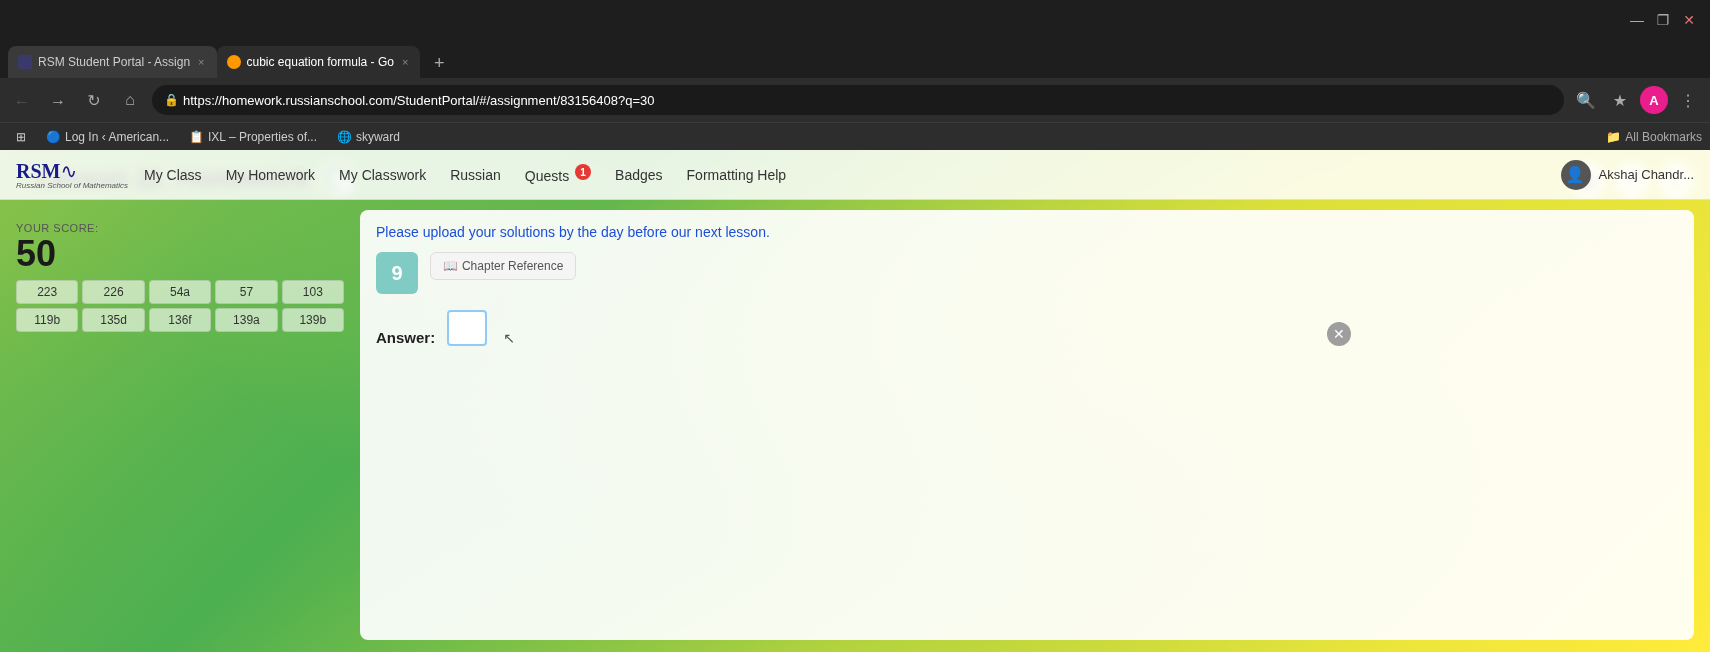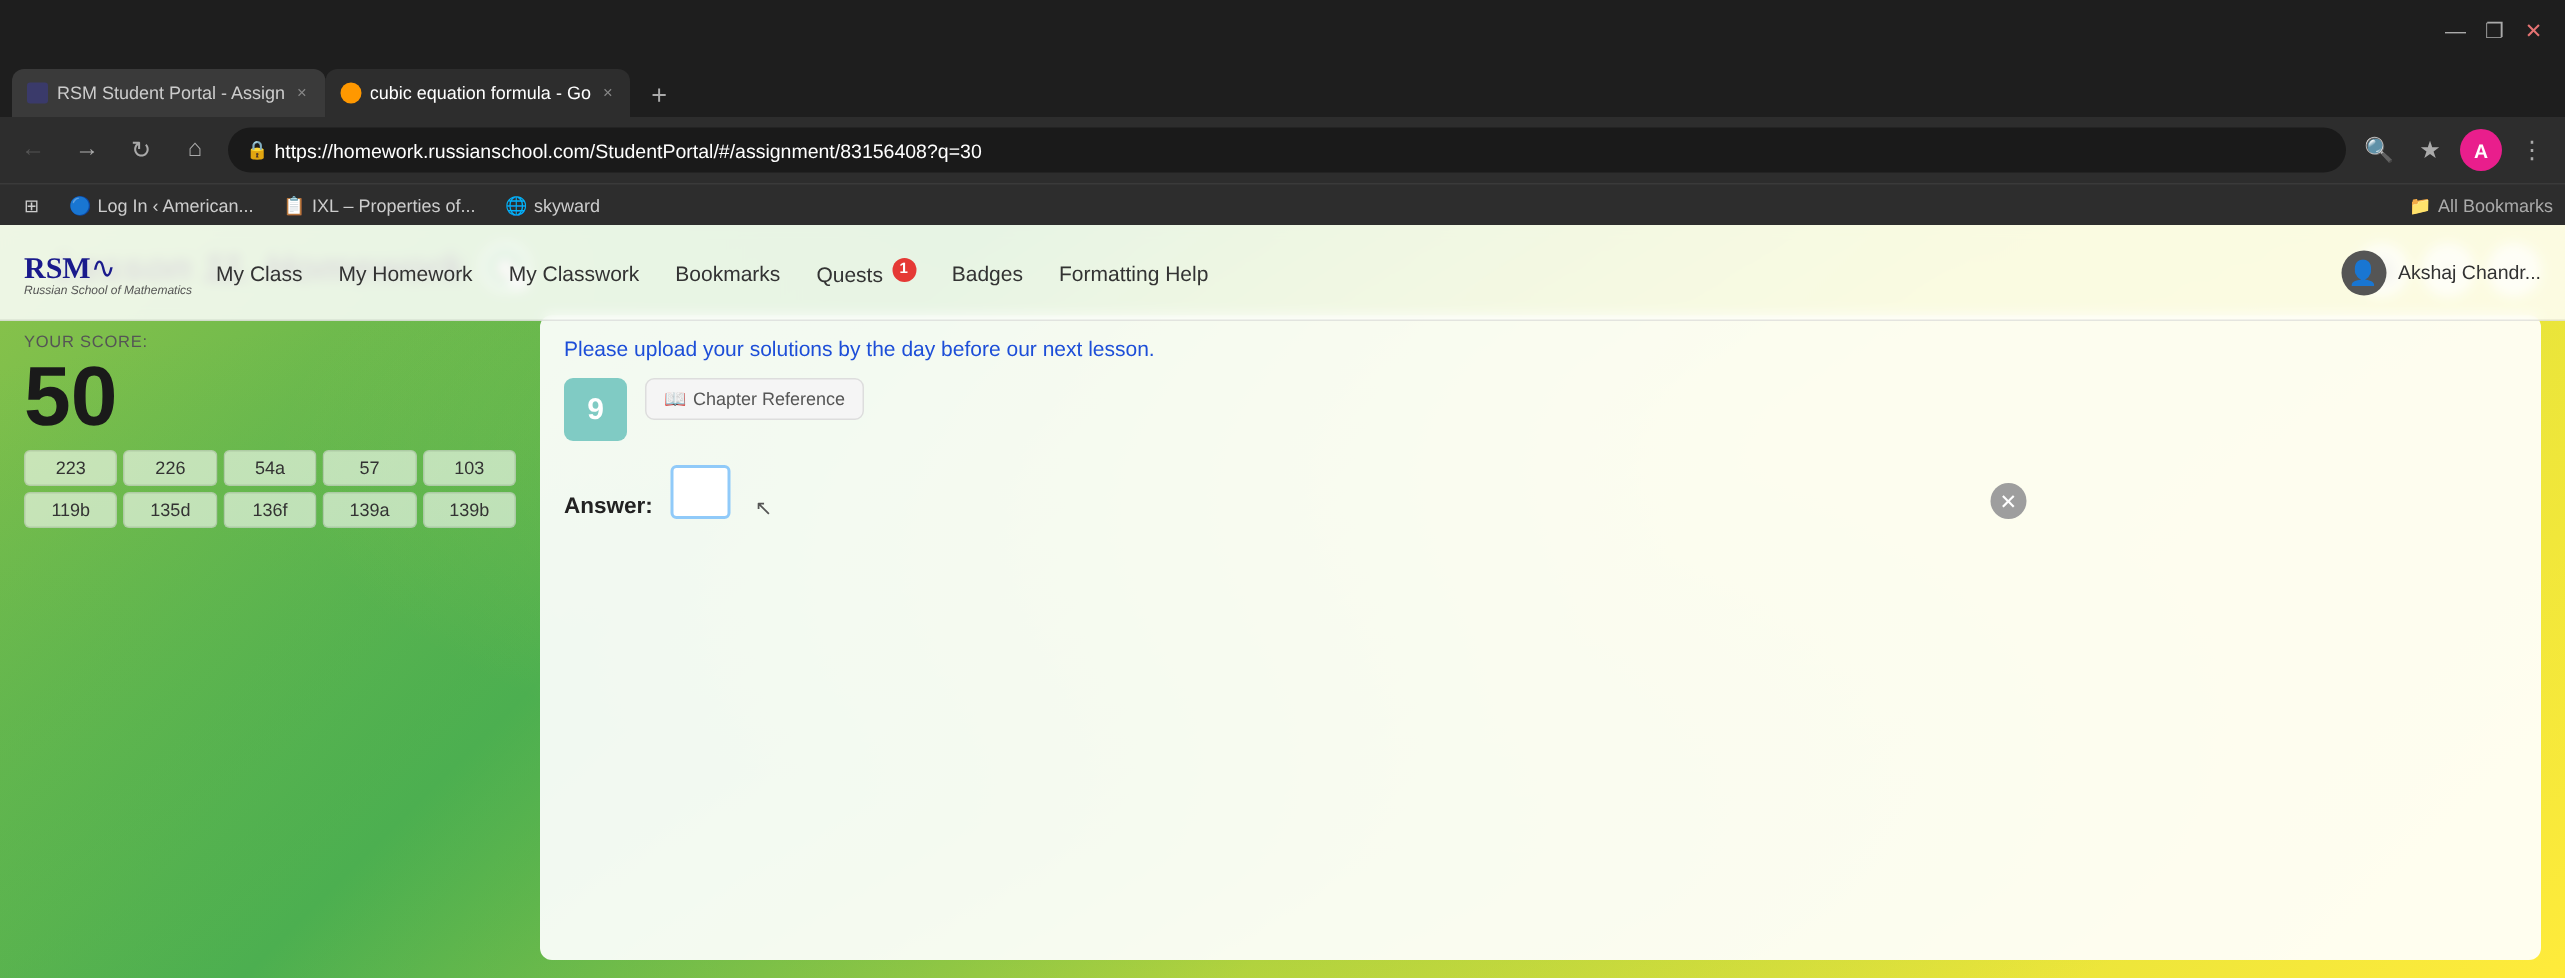--- a/index.html
+++ b/index.html
@@ -175,21 +175,21 @@
       background: #f0f4e8;
       display: flex;
       flex-direction: column;
       overflow: hidden;
       position: relative;
     }
 
     
     .rsm-nav {
       background: rgba(255,255,255,0.85);
-      height: 64px;
+      height: 50px;
       display: flex;
       align-items: center;
       padding: 0 16px;
       gap: 0;
       backdrop-filter: blur(4px);
       border-bottom: 1px solid rgba(0,0,0,0.1);
       position: relative;
       z-index: 10;
     }
     .rsm-logo-sub {
@@ -346,21 +346,21 @@
       padding: 12px 16px;
     }
     .score-label {
       font-size: 11px;
       color: #555;
       text-transform: uppercase;
       letter-spacing: 0.5px;
       margin-bottom: 2px;
     }
     .score-value {
-      font-size: 56px;
+      font-size: 36px;
       font-weight: bold;
       color: #1a1a1a;
       line-height: 1;
       margin-bottom: 8px;
     }
     .score-grid {
       display: grid;
       grid-template-columns: repeat(5, 1fr);
       gap: 4px;
     }
@@ -523,21 +523,21 @@
 
     <div class="rsm-nav">
       <div style="margin-right:16px;">
         <span style="font-size:20px;font-weight:bold;color:#1a1a8c;font-family:Georgia,serif;">RSM</span><span style="font-size:20px;color:#1a1a8c;font-family:Georgia,serif;">∿</span>
         <span class="rsm-logo-sub">Russian School of Mathematics</span>
       </div>
       <div class="rsm-nav-links">
         <a class="rsm-nav-link">My Class</a>
         <a class="rsm-nav-link">My Homework</a>
         <a class="rsm-nav-link">My Classwork</a>
-        <a class="rsm-nav-link">Bookmarks</a>
+        <a class="rsm-nav-link">Russian</a>
         <a class="rsm-nav-link">
           <span>Quests</span>
           <span class="nav-badge">1</span>
         </a>
         <a class="rsm-nav-link">Badges</a>
         <a class="rsm-nav-link">Formatting Help</a>
       </div>
       <div class="rsm-user">
         <div class="rsm-user-icon">👤</div>
         <span class="rsm-user-name">Akshaj Chandr...</span>

